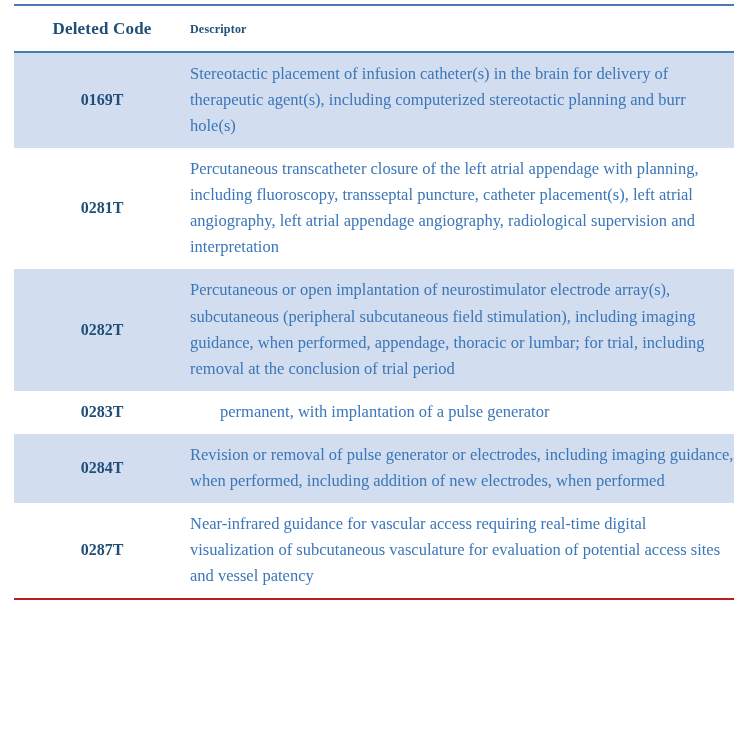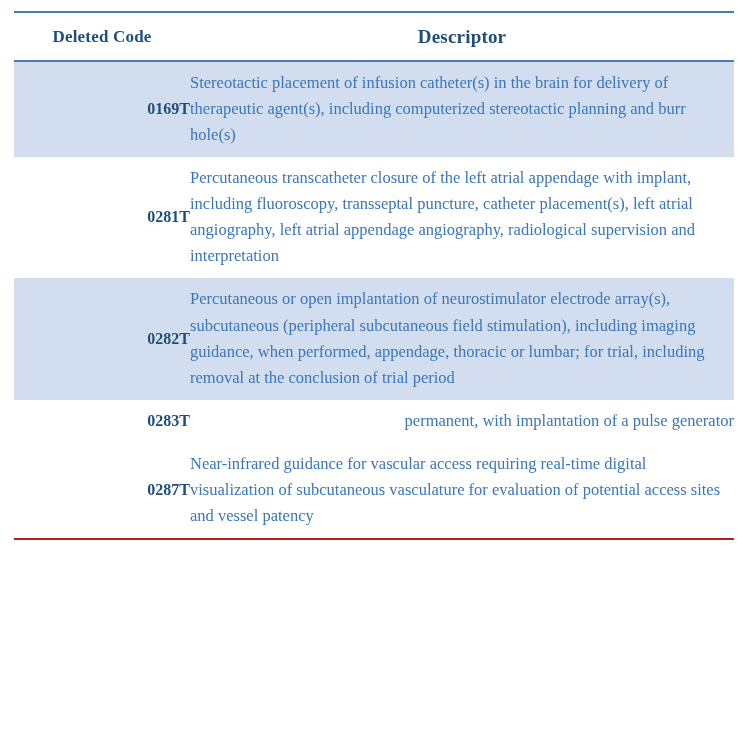--- a/index.html
+++ b/index.html
@@ -11,21 +11,21 @@
     width: 748px;
     height: 741px;
     font-family: "Liberation Serif", "DejaVu Serif", serif;
     -webkit-font-smoothing: antialiased;
   }
 
   .table-wrap {
     width: 748px;
     height: 741px;
     box-sizing: border-box;
-    padding: 11px 14px;
+    padding: 4px 14px;
     background: #ffffff;
     position: relative;
   }
 
   table.cpt-table {
     width: 720px;
     border-collapse: collapse;
     table-layout: fixed;
     margin: 0;
   }
@@ -42,59 +42,58 @@
     width: 176px;
     text-align: center;
     font-weight: bold;
     font-size: 17px;
     color: #1f4e79;
     letter-spacing: 0.2px;
   }
 
   th.col-desc {
     width: 544px;
-    text-align: center;
+    text-align: left;
     font-weight: bold;
-    font-size: 19px;
+    font-size: 12px;
     color: #1f4e79;
     letter-spacing: 0.2px;
   }
 
   tbody tr.data-row td {
     vertical-align: middle;
     padding: 8px 0 9px 0;
     background: #ffffff;
     margin-top: 6px;
   }
 
   tbody tr.data-row.shaded td {
     background: #d2deef;
   }
 
   td.cell-code {
-    text-align: right;
+    text-align: center;
     font-weight: bold;
     font-size: 16px;
     color: #1f4e79;
     white-space: nowrap;
   }
 
   td.cell-desc {
     font-size: 16.5px;
     line-height: 1.58;
     color: #3b76b8;
     padding-right: 16px;
     padding-left: 10px;
     text-align: left;
   }
 
   td.cell-desc.indented {
     text-indent: 30px;
     white-space: normal;
-    text-align: right;
   }
 
   
   tbody tr.data-row:last-child td {
     border-bottom: 2px solid #b91c1c;
   }
 </style>
 </head>
 <body>
 
@@ -110,29 +109,33 @@
         <th class="col-desc">Descriptor</th>
       </tr>
     </thead>
     <tbody id="table-body">
         <tr class="data-row shaded">
           <td class="cell-code">0169T</td>
           <td class="cell-desc">Stereotactic placement of infusion catheter(s) in the brain for delivery of therapeutic agent(s), including computerized stereotactic planning and burr hole(s)</td>
         </tr>
         <tr class="data-row">
           <td class="cell-code">0281T</td>
-          <td class="cell-desc">Percutaneous transcatheter closure of the left atrial appendage with implant, including fluoroscopy, transseptal puncture, catheter placement(s), left atrial angiography, left atrial appendage angiography, radiological supervision and interpretation</td>
+          <td class="cell-desc">Percutaneous transcatheter closure of the left atrial appendage with planning, including fluoroscopy, transseptal puncture, catheter placement(s), left atrial angiography, left atrial appendage angiography, radiological supervision and interpretation</td>
         </tr>
         <tr class="data-row shaded">
           <td class="cell-code">0282T</td>
           <td class="cell-desc">Percutaneous or open implantation of neurostimulator electrode array(s), subcutaneous (peripheral subcutaneous field stimulation), including imaging guidance, when performed, appendage, thoracic or lumbar; for trial, including removal at the conclusion of trial period</td>
         </tr>
         <tr class="data-row">
           <td class="cell-code">0283T</td>
           <td class="cell-desc indented">permanent, with implantation of a pulse generator</td>
+        </tr>
+        <tr class="data-row shaded">
+          <td class="cell-code">0284T</td>
+          <td class="cell-desc">Revision or removal of pulse generator or electrodes, including imaging guidance, when performed, including addition of new electrodes, when performed</td>
         </tr>
         <tr class="data-row">
           <td class="cell-code">0287T</td>
           <td class="cell-desc">Near-infrared guidance for vascular access requiring real-time digital visualization of subcutaneous vasculature for evaluation of potential access sites and vessel patency</td>
         </tr>
       </tbody>
   </table>
 </div>
 
 </body></html>

